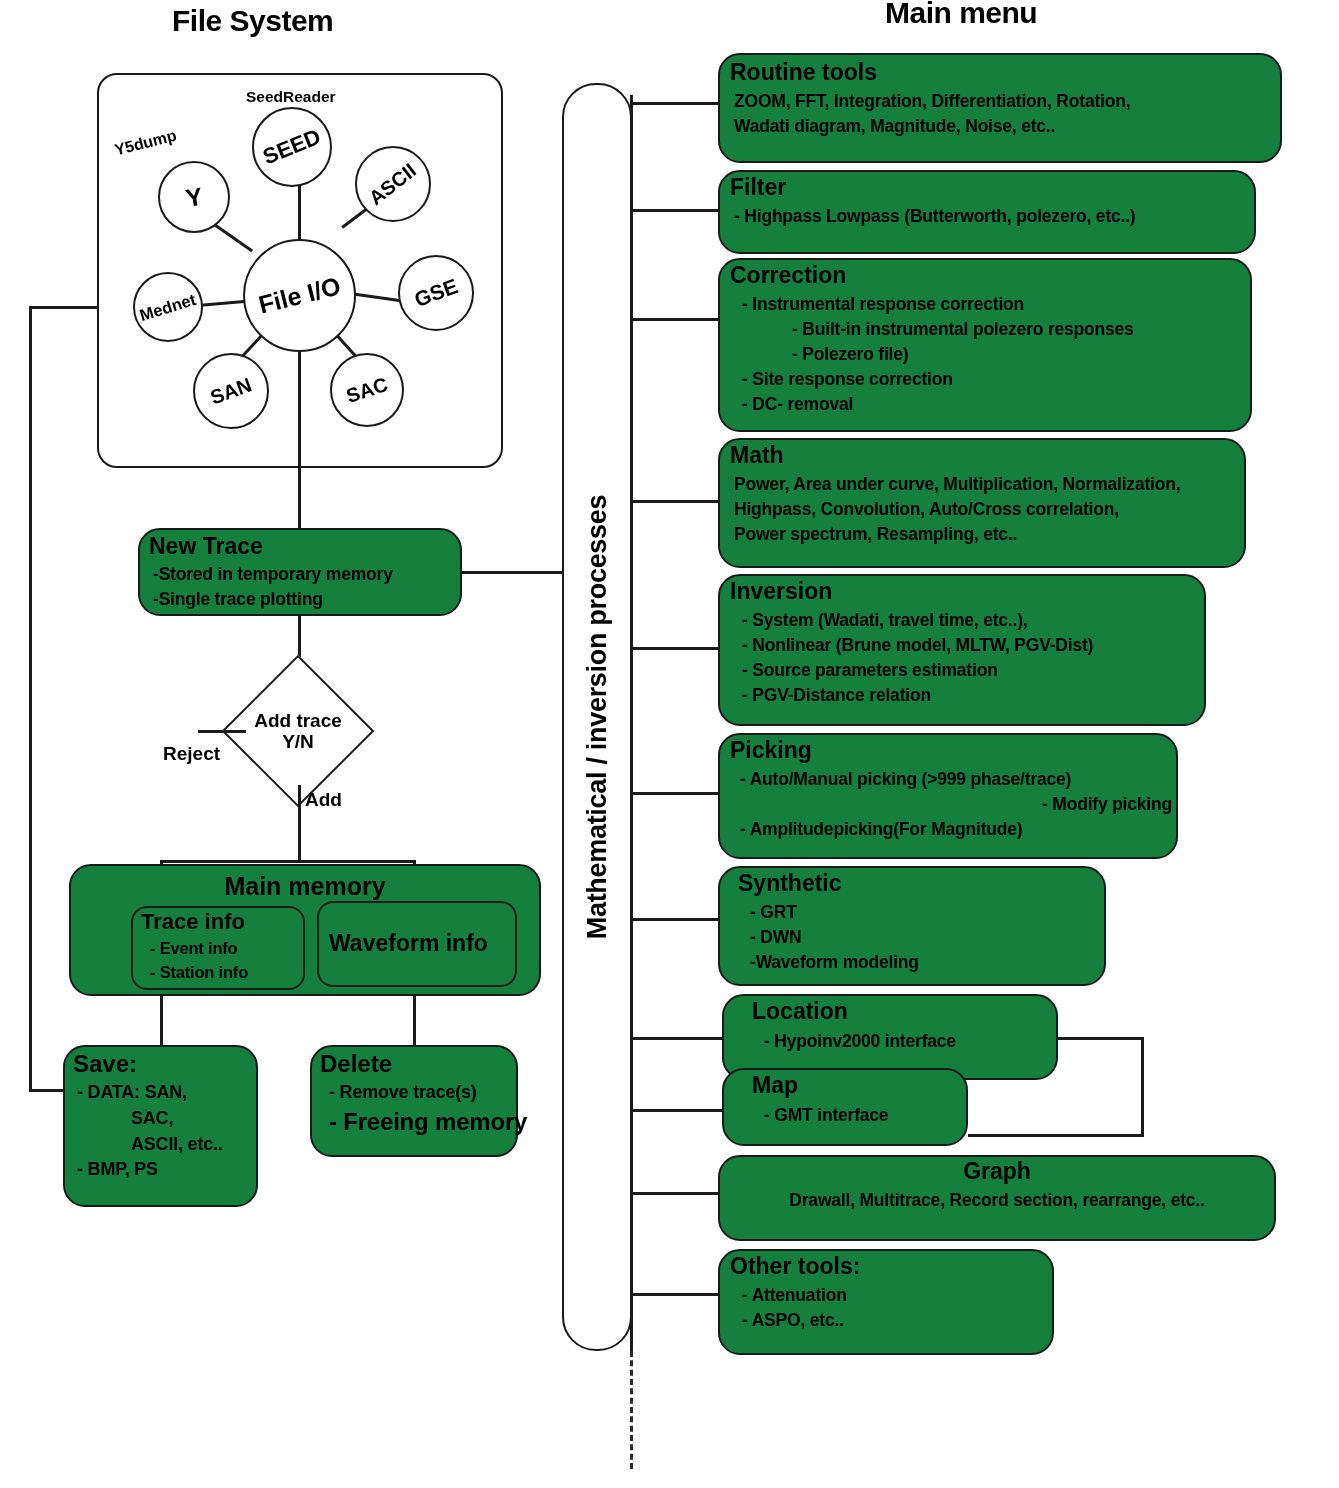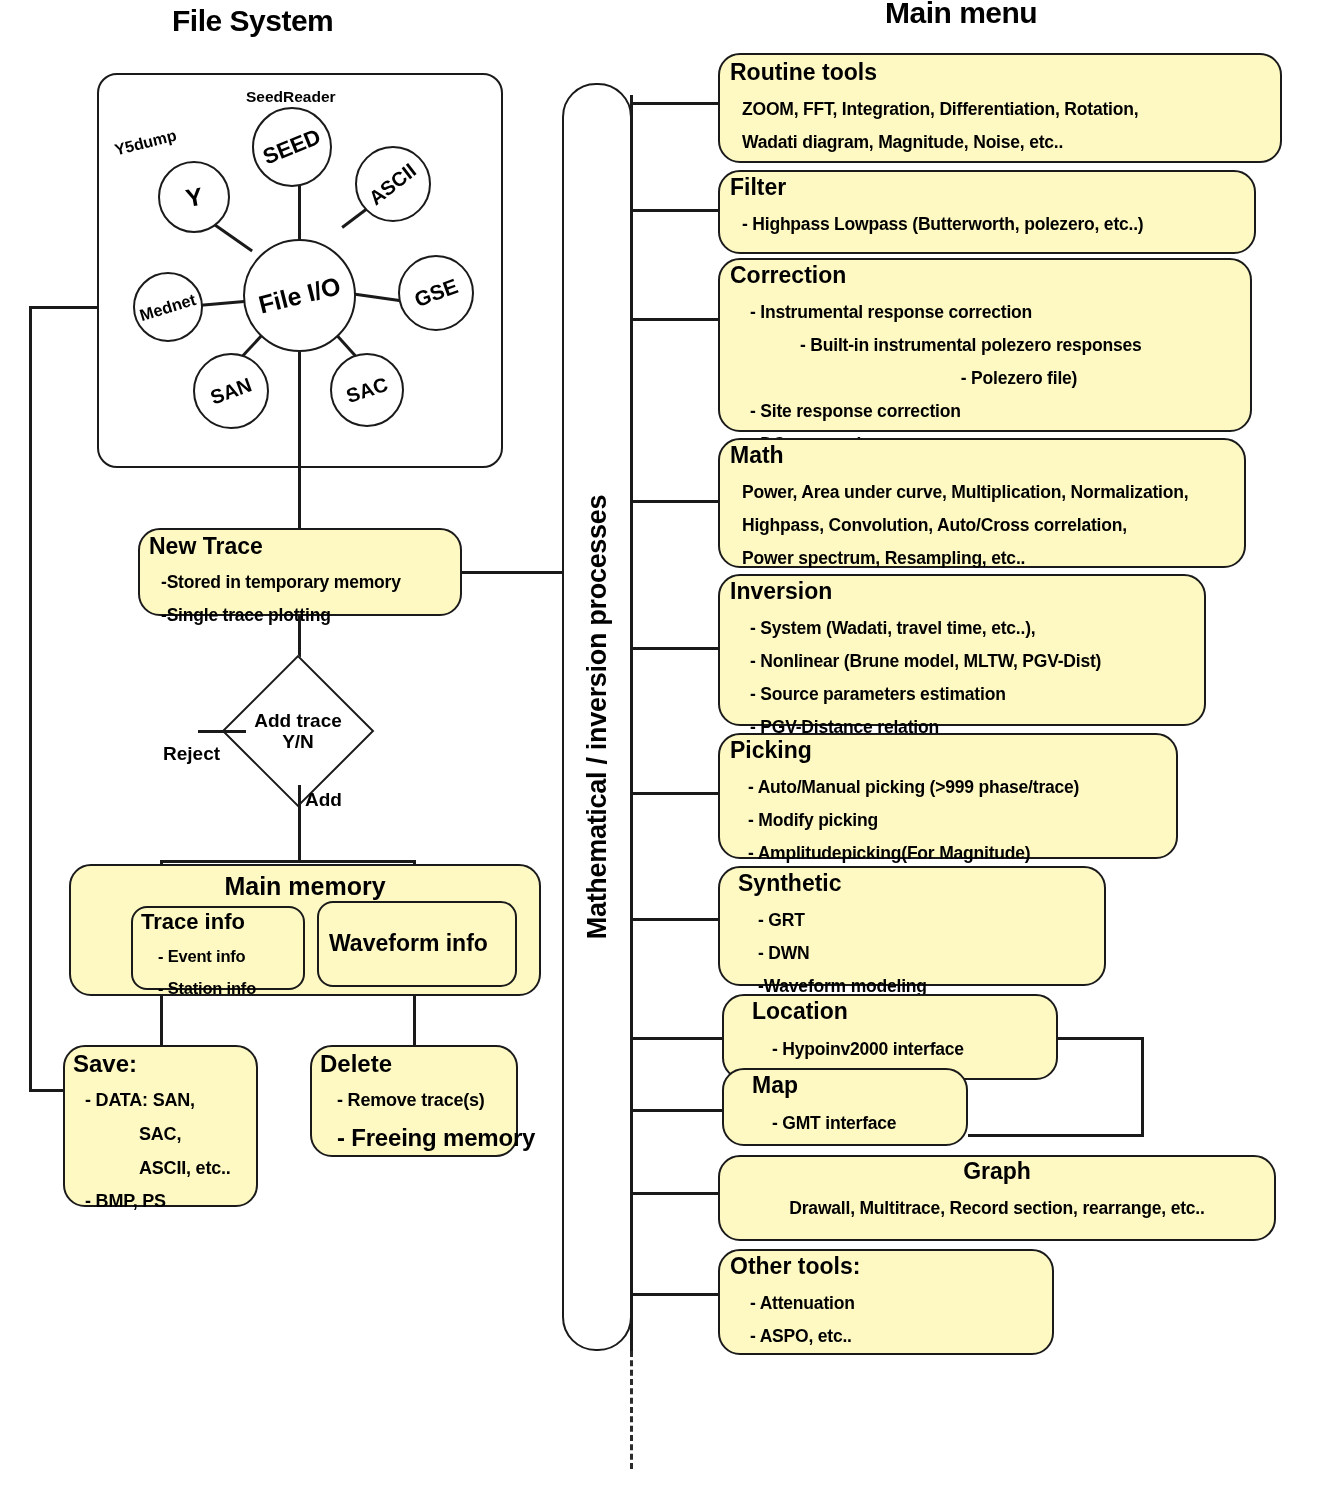--- a/index.html
+++ b/index.html
@@ -23,38 +23,38 @@
     font-size:30px;
     letter-spacing:-0.5px;
     white-space:nowrap;
   }
 
   
   .rbox{
     box-sizing:border-box;
     border:2.5px solid #1a1a1a;
     border-radius:22px;
-    background:#fef9c3;
+    background:#15803d;
   }
   .rbox-sm{border-radius:16px;border-width:2.5px;}
 
   
   .card-h{
     font-weight:bold;
     font-size:23px;
     line-height:1.02;
     margin:0;
     white-space:nowrap;
   }
   .card-h.center{text-align:center;}
   .card-l{
     font-weight:bold;
     font-size:17.5px;
     line-height:1.2;
-    margin:12px;
+    margin:4px;
     white-space:nowrap;
     letter-spacing:-0.2px;
   }
   .card-l.center{text-align:center;}
   .card-body{padding:6px 0 0 10px;}
 
   
   .circ{
     box-sizing:border-box;
     border:2.5px solid #1a1a1a;
@@ -284,21 +284,21 @@
       <p class="card-h">Filter</p>
       <p class="card-l" style="padding-top:3px;">- Highpass Lowpass (Butterworth, polezero, etc..)</p>
     </div>
   </div>
 
   <div class="abs rbox" style="left:718px;top:258px;width:534px;height:174px;">
     <div class="card-body" style="padding:4px 0 0 10px;">
       <p class="card-h">Correction</p>
       <p class="card-l" style="padding-top:3px;padding-left:8px;">- Instrumental response correction</p>
       <p class="card-l" style="padding-left:58px;">- Built-in instrumental polezero responses</p>
-      <p class="card-l" style="padding-left:58px;text-align:center;">- Polezero file)</p>
+      <p class="card-l" style="padding-left:58px;">- Polezero file)</p>
       <p class="card-l" style="padding-left:8px;">- Site response correction</p>
       <p class="card-l" style="padding-left:8px;">- DC- removal</p>
     </div>
   </div>
 
   <div class="abs rbox" style="left:718px;top:438px;width:528px;height:130px;">
     <div class="card-body" style="padding:4px 0 0 10px;">
       <p class="card-h">Math</p>
       <p class="card-l" style="padding-top:3px;">Power, Area under curve, Multiplication, Normalization,</p>
       <p class="card-l">Highpass, Convolution, Auto/Cross correlation,</p>
@@ -313,21 +313,21 @@
       <p class="card-l" style="padding-left:8px;">- Nonlinear (Brune model, MLTW, PGV-Dist)</p>
       <p class="card-l" style="padding-left:8px;">- Source parameters estimation</p>
       <p class="card-l" style="padding-left:8px;">- PGV-Distance relation</p>
     </div>
   </div>
 
   <div class="abs rbox" style="left:718px;top:733px;width:460px;height:126px;">
     <div class="card-body" style="padding:4px 0 0 10px;">
       <p class="card-h">Picking</p>
       <p class="card-l" style="padding-top:3px;padding-left:6px;">- Auto/Manual picking (&gt;999 phase/trace)</p>
-      <p class="card-l" style="padding-left:6px;">- Modify picking</p>
+      <p class="card-l" style="padding-left:6px;text-align:right;">- Modify picking</p>
       <p class="card-l" style="padding-left:6px;">- Amplitudepicking(For Magnitude)</p>
     </div>
   </div>
 
   <div class="abs rbox" style="left:718px;top:866px;width:388px;height:120px;">
     <div class="card-body" style="padding:4px 0 0 18px;">
       <p class="card-h">Synthetic</p>
       <p class="card-l" style="padding-top:3px;padding-left:8px;">- GRT</p>
       <p class="card-l" style="padding-left:8px;">- DWN</p>
       <p class="card-l" style="padding-left:8px;">-Waveform modeling</p>

